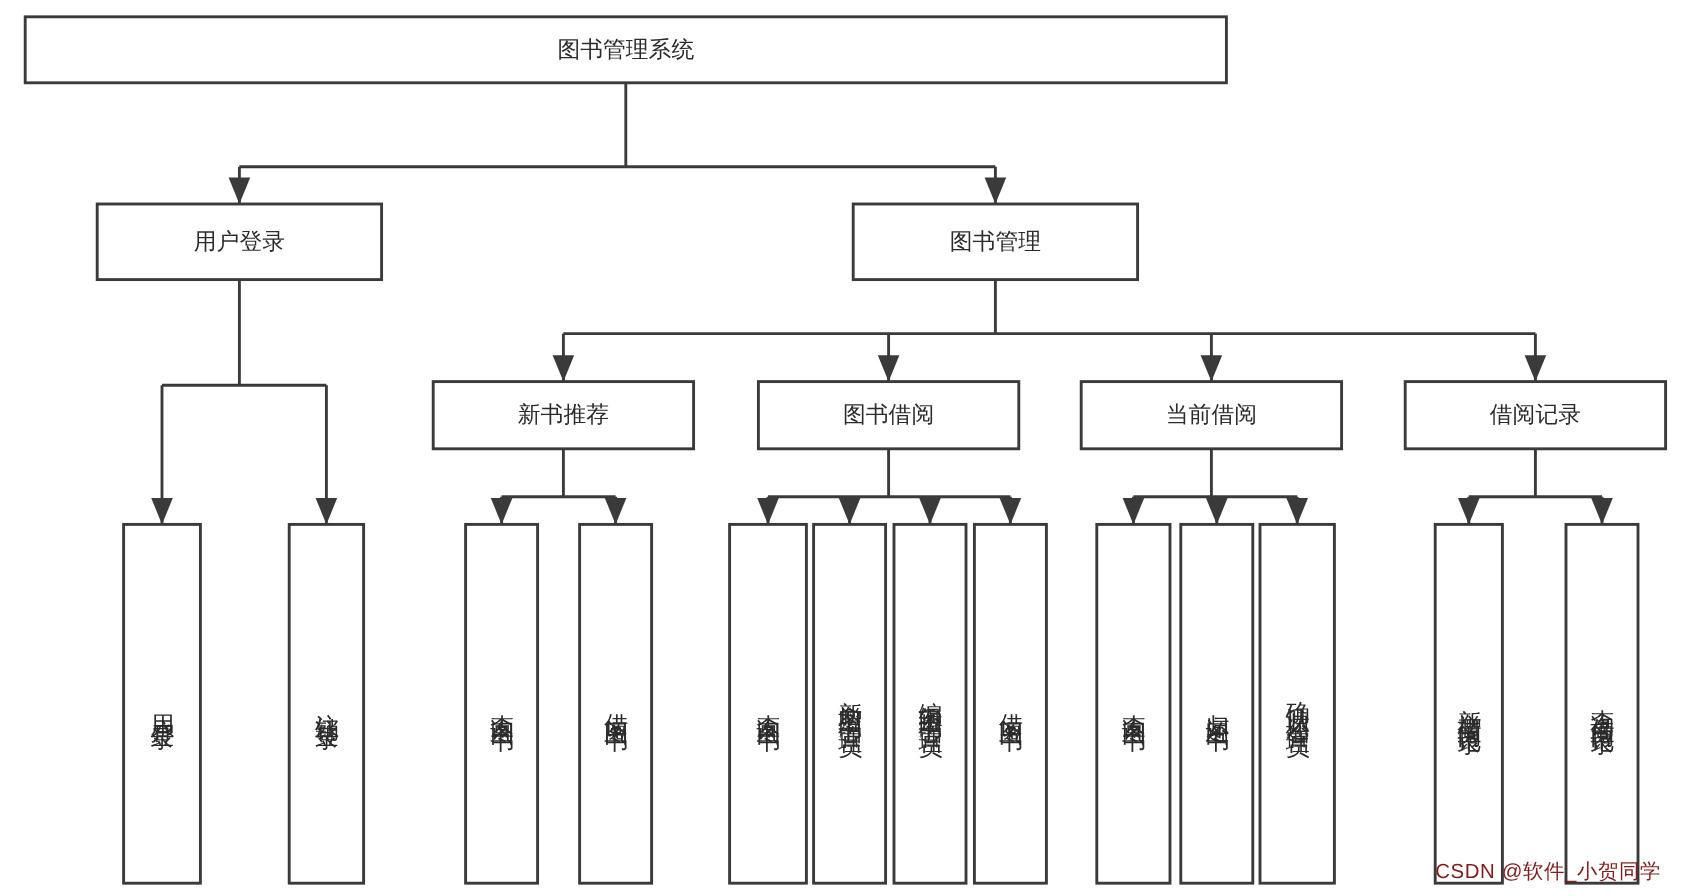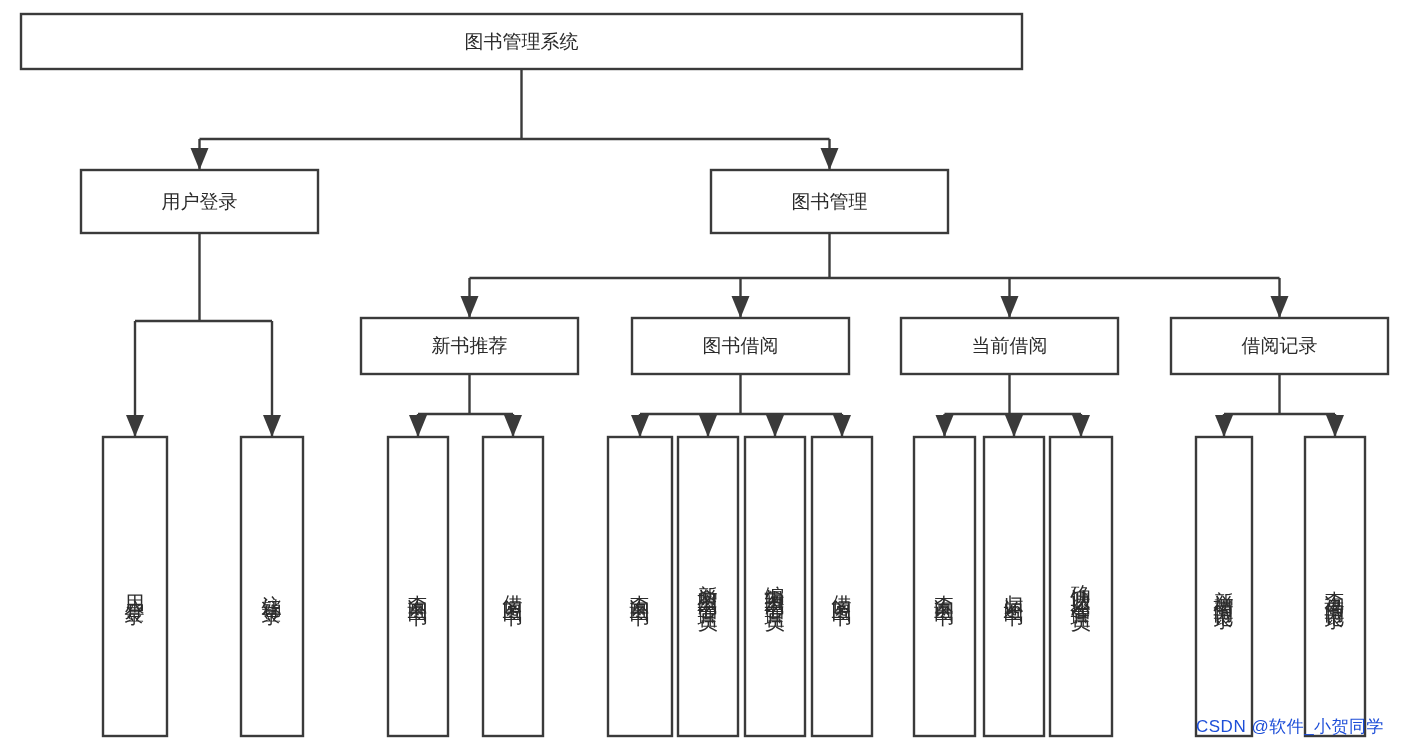--- a/index.html
+++ b/index.html
@@ -62,21 +62,21 @@
     align-items: center;
     justify-content: center;
     text-align: center;
     white-space: nowrap;
     pointer-events: none;
   }
   .watermark {
     position: absolute;
     font-family: "Liberation Sans", "DejaVu Sans", sans-serif;
     font-size: 17px;
-    color: #1d4ed8;
+    color: #7f1d1d;
     white-space: nowrap;
     letter-spacing: 0.5px;
   }
 </style>
 </head>
 <body>
 
 <div id="diagram-root">
   <svg class="flow" viewBox="0 0 1405 747">
     <g id="connector-layer">

